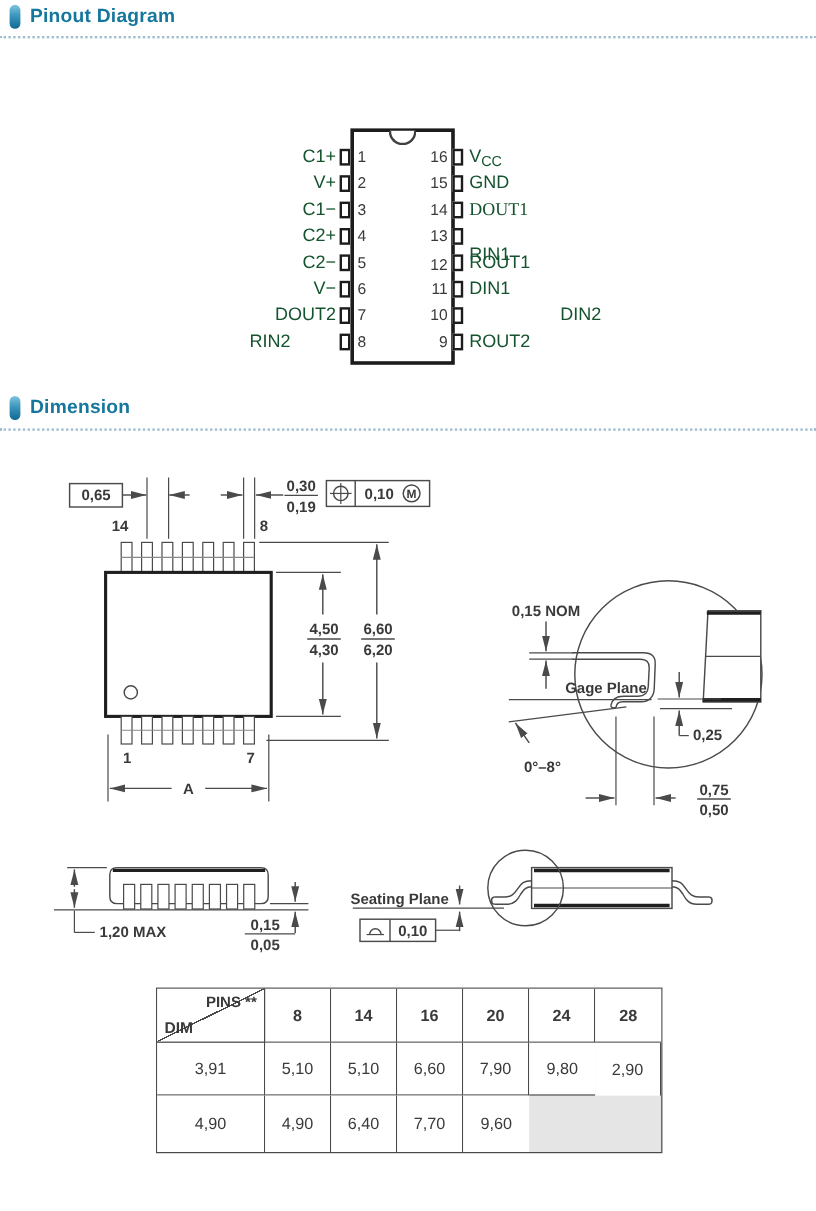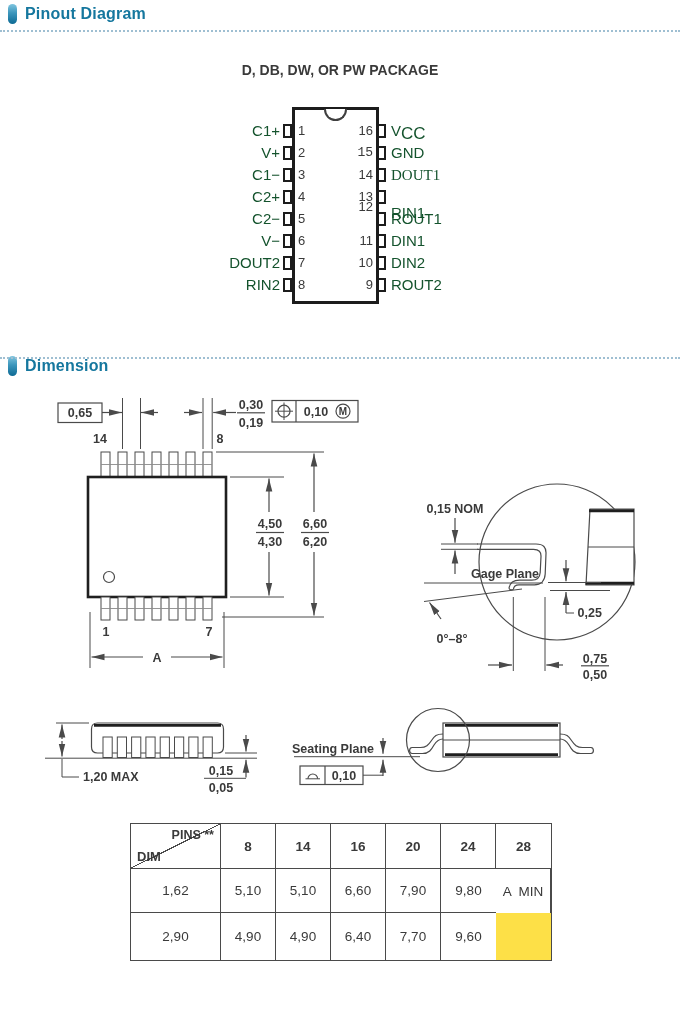--- a/index.html
+++ b/index.html
@@ -21,39 +21,39 @@
   .ic-notch{position:absolute;left:324px;top:109px;width:23px;height:12px;background:#fff;
             border:2px solid #3f3f3f;border-top:none;border-radius:0 0 12px 12px;box-sizing:border-box;}
   .pin{position:absolute;width:9px;height:14px;border:2px solid #1c1c1c;background:#fff;
        box-sizing:border-box;}
   .pin-num{position:absolute;left:298px;width:40px;height:18px;line-height:18px;
            font-size:13px;color:#3a3a3a;}
   .pin-num.right{left:322px;width:51px;text-align:right;}
   .pin-label{position:absolute;left:391px;width:110px;height:18px;line-height:18px;
              font-size:15px;color:#14532d;white-space:nowrap;}
   .pin-label.left{left:170px;width:110px;text-align:right;}
-  .sub{font-size:17px;vertical-align:-3px;}
+  .sub{font-size:12px;vertical-align:-3px;}
 
   
   .dim-svg{position:absolute;left:0;top:385px;}
   .dim-svg .ln{stroke:#4a4a4a;stroke-width:1.2;fill:none;}
   .dim-svg .thin{stroke:#4a4a4a;stroke-width:1;fill:none;}
   .dim-svg .blk{stroke:#1f1f1f;stroke-width:3;fill:none;}
   .dim-svg .bodyln{stroke:#1f1f1f;stroke-width:2.6;fill:#fff;}
   .dim-svg .wht{fill:#ffffff;}
   .dim-svg text{font-family:"Liberation Sans",sans-serif;font-size:12.5px;font-weight:bold;
                 fill:#3a3a3a;text-anchor:middle;}
   .dim-svg text.ts{text-anchor:start;}
   .dim-svg text.sm{font-size:10px;}
 
   
   .dim-table{position:absolute;left:130px;top:823px;display:grid;
              grid-template-columns:90px 55px 55px 55px 55px 55px 55px;
              grid-template-rows:45px 44px 47px;
-             border:1.5px solid #4a4a4a;color:#3a3a3a;background:#fde047;}
+             border:1.5px solid #4a4a4a;color:#3a3a3a;background:#e5e5e5;}
   .cell{border-right:1.2px solid #4a4a4a;border-bottom:1.2px solid #4a4a4a;
         display:flex;align-items:center;justify-content:center;
         font-size:13.5px;white-space:pre;background:#fff;}
   .cell.head{font-weight:bold;}
   .cell.lastcol{border-right:none;text-align:right;}
   .cell.lastrow{border-bottom:none;}
   .corner{position:relative;
           background:linear-gradient(to bottom right,#fff 49.25%,#4a4a4a 49.25%,#4a4a4a 50.75%,#fff 50.75%);}
   .corner-top{position:absolute;top:4px;right:6px;font-weight:bold;font-size:12.5px;}
   .corner-bottom{position:absolute;bottom:4px;left:6px;font-weight:bold;font-size:13px;}
@@ -62,21 +62,20 @@
 <body>
 
 <div class="page">
 
   <div class="section-header" style="top:4px;">
     <span class="pill"></span>
     <span class="section-title">Pinout Diagram</span>
   </div>
   <div class="dotted-rule" style="top:30px;"></div>
 
-  <div class="fig-title" style="top:62px;">D, DB, DW, OR PW PACKAGE</div>
 
   <div class="ic-body"></div>
   <div class="ic-notch"></div>
 
   <div class="pin" style="left:283px;top:124px;"></div>
   <div class="pin" style="left:283px;top:146px;"></div>
   <div class="pin" style="left:283px;top:168px;"></div>
   <div class="pin" style="left:283px;top:190px;"></div>
   <div class="pin" style="left:283px;top:212px;"></div>
   <div class="pin" style="left:283px;top:234px;"></div>
@@ -95,47 +94,47 @@
   <div class="pin-num" style="top:122px;">1</div>
   <div class="pin-num" style="top:144px;">2</div>
   <div class="pin-num" style="top:166px;">3</div>
   <div class="pin-num" style="top:188px;">4</div>
   <div class="pin-num" style="top:210px;">5</div>
   <div class="pin-num" style="top:232px;">6</div>
   <div class="pin-num" style="top:254px;">7</div>
   <div class="pin-num" style="top:276px;">8</div>
 
   <div class="pin-num right" style="top:122px;">16</div>
-  <div class="pin-num right" style="top:144px;font-family:Liberation Mono, monospace;">15</div>
+  <div class="pin-num right" style="top:144px;">15</div>
   <div class="pin-num right" style="top:166px;">14</div>
   <div class="pin-num right" style="top:188px;">13</div>
-  <div class="pin-num right" style="top:198px;">12</div>
+  <div class="pin-num right" style="top:212px;">12</div>
   <div class="pin-num right" style="top:232px;">11</div>
   <div class="pin-num right" style="top:254px;">10</div>
   <div class="pin-num right" style="top:276px;">9</div>
 
   <div class="pin-label left" style="top:122px;">C1+</div>
   <div class="pin-label left" style="top:144px;">V+</div>
   <div class="pin-label left" style="top:166px;">C1−</div>
   <div class="pin-label left" style="top:188px;">C2+</div>
   <div class="pin-label left" style="top:210px;">C2−</div>
   <div class="pin-label left" style="top:232px;">V−</div>
   <div class="pin-label left" style="top:254px;">DOUT2</div>
-  <div class="pin-label left" style="top:276px;">RIN2</div>
+  <div class="pin-label left" style="top:276px;text-align:center;">RIN2</div>
 
   <div class="pin-label" style="top:122px;"><span>V</span><span class="sub">CC</span></div>
   <div class="pin-label" style="top:144px;"><span>GND</span></div>
   <div class="pin-label" style="top:166px;font-family:Liberation Serif, serif;"><span>DOUT1</span></div>
   <div class="pin-label" style="top:204px;"><span>RIN1</span></div>
   <div class="pin-label" style="top:210px;"><span>ROUT1</span></div>
   <div class="pin-label" style="top:232px;"><span>DIN1</span></div>
-  <div class="pin-label" style="top:254px;"><span>DIN2</span></div>
+  <div class="pin-label" style="top:254px;text-align:right;"><span>DIN2</span></div>
   <div class="pin-label" style="top:276px;"><span>ROUT2</span></div>
 
-  <div class="section-header" style="top:330px;margin-top:26px;">
+  <div class="section-header" style="top:330px;">
     <span class="pill"></span>
     <span class="section-title">Dimension</span>
   </div>
   <div class="dotted-rule" style="top:357px;"></div>
 
   <svg class="dim-svg" width="680" height="425" viewBox="0 0 680 425">
     <defs>
       <marker id="ah" markerUnits="userSpaceOnUse" markerWidth="14" markerHeight="8" refX="13" refY="4" orient="auto">
         <path d="M0,0.7 L13,4 L0,7.3 Z" fill="#4a4a4a"></path>
       </marker>
@@ -339,28 +338,27 @@
       <span class="corner-top">PINS **</span>
       <span class="corner-bottom">DIM</span>
     </div>
     <div class="cell head">8</div>
     <div class="cell head">14</div>
     <div class="cell head">16</div>
     <div class="cell head">20</div>
     <div class="cell head">24</div>
     <div class="cell head lastcol">28</div>
 
-    <div class="cell">1,62</div>
+    <div class="cell">3,91</div>
     <div class="cell">5,10</div>
     <div class="cell">5,10</div>
     <div class="cell">6,60</div>
     <div class="cell">7,90</div>
     <div class="cell lastcol">9,80</div>
 
-    <div class="cell lastrow">A  MIN</div>
     <div class="cell lastrow">2,90</div>
     <div class="cell lastrow">4,90</div>
     <div class="cell lastrow">4,90</div>
     <div class="cell lastrow">6,40</div>
     <div class="cell lastrow">7,70</div>
     <div class="cell lastrow lastcol">9,60</div>
   </div>
 
 </div>
 

